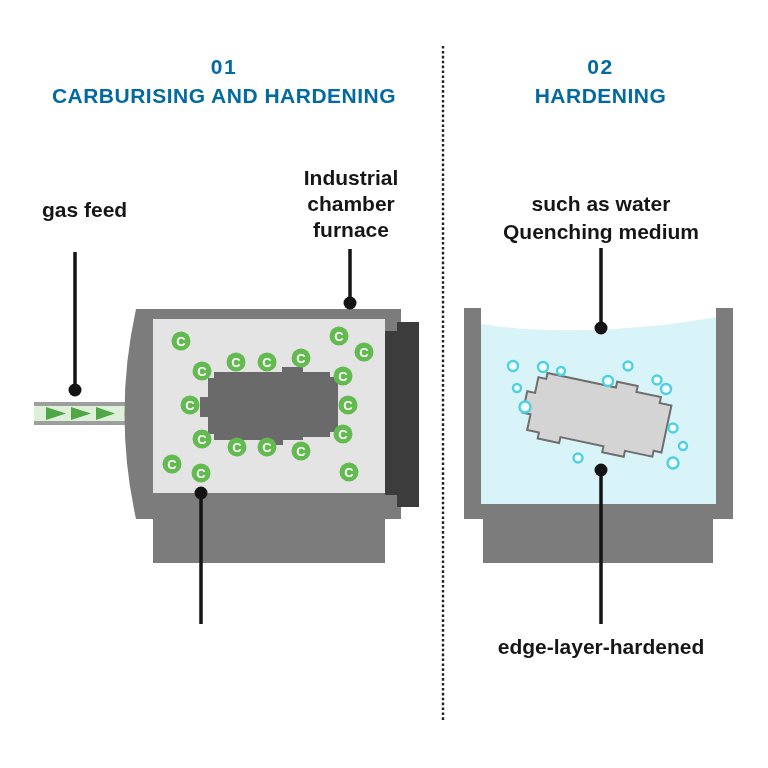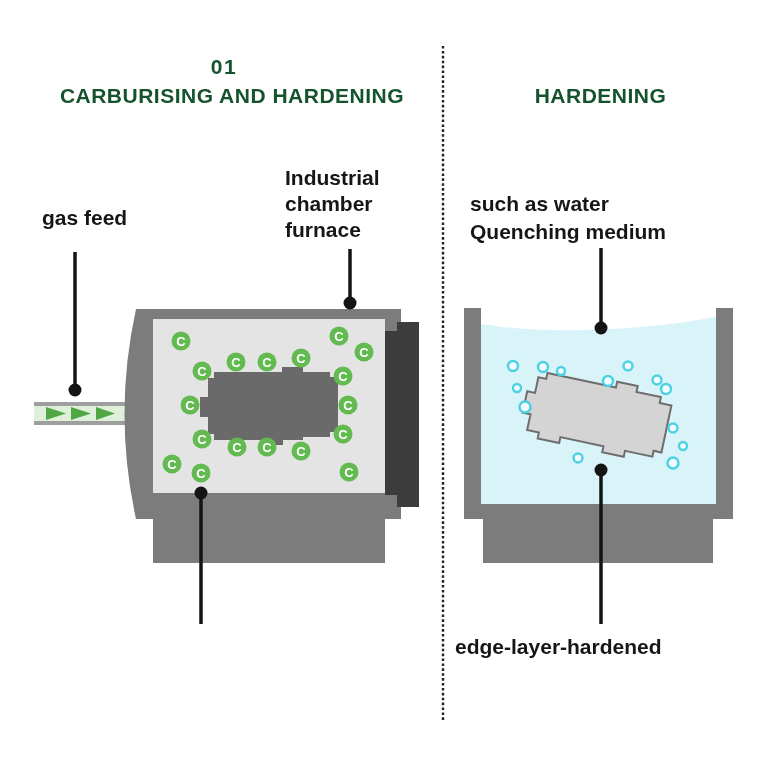--- a/index.html
+++ b/index.html
@@ -5,25 +5,25 @@
   html,body{margin:0;padding:0;background:#ffffff;}
   .canvas{
     position:relative;
     width:768px;height:768px;
     background:#ffffff;
     overflow:hidden;
     font-family:"Liberation Sans", sans-serif;
   }
   .gfx{position:absolute;left:0;top:0;}
   .txt{position:absolute;font-weight:700;color:#161616;}
-  .step-head{position:absolute;text-align:center;font-weight:700;color:#14532d;letter-spacing:0.5px;font-size:21px;line-height:24px;}
+  .step-head{position:absolute;text-align:center;font-weight:700;color:#0369a1;letter-spacing:0.5px;font-size:21px;line-height:24px;}
   .num{letter-spacing:1.5px;}
   .lbl{font-size:21px;}
   .c-left{text-align:left;line-height:27px;}
-  .c-center{text-align:left;}
+  .c-center{text-align:center;}
 </style>
 </head>
 <body>
 
 <div class="canvas">
 
   <svg class="gfx" width="768" height="768" viewBox="0 0 768 768">
 
     <line x1="443" y1="46" x2="443" y2="721" stroke="#222222" stroke-width="2.4" stroke-dasharray="2.6 2.3"></line>
 
@@ -127,25 +127,26 @@
     <g fill="#141414">
       <circle cx="75" cy="390" r="6.5"></circle>
       <circle cx="350" cy="303" r="6.5"></circle>
       <circle cx="201" cy="493" r="6.5"></circle>
       <circle cx="601" cy="328" r="6.5"></circle>
       <circle cx="601" cy="470" r="6.5"></circle>
     </g>
   </svg>
 
   <div class="step-head num" style="left:24px;top:55px;width:400px;">01</div>
-  <div class="step-head" style="left:32px;top:84px;width:400px;">CARBURISING AND HARDENING</div>
+  <div class="step-head" style="left:24px;top:84px;width:400px;">CARBURISING AND HARDENING</div>
 
+  <div class="step-head num" style="left:448px;top:55px;width:305px;">02</div>
   <div class="step-head" style="left:448px;top:84px;width:305px;">HARDENING</div>
 
-  <div class="txt lbl c-left" style="left:42px;top:204px;">
+  <div class="txt lbl c-left" style="left:42px;top:196px;">
     <div>gas feed</div>
   </div>
 
   <div class="txt lbl c-center" style="left:285px;top:165px;width:132px;line-height:26px;">
     <div>Industrial</div>
     <div>chamber</div>
     <div>furnace</div>
   </div>
 
   <div class="txt lbl c-center" style="left:470px;top:190px;width:262px;line-height:28px;">

